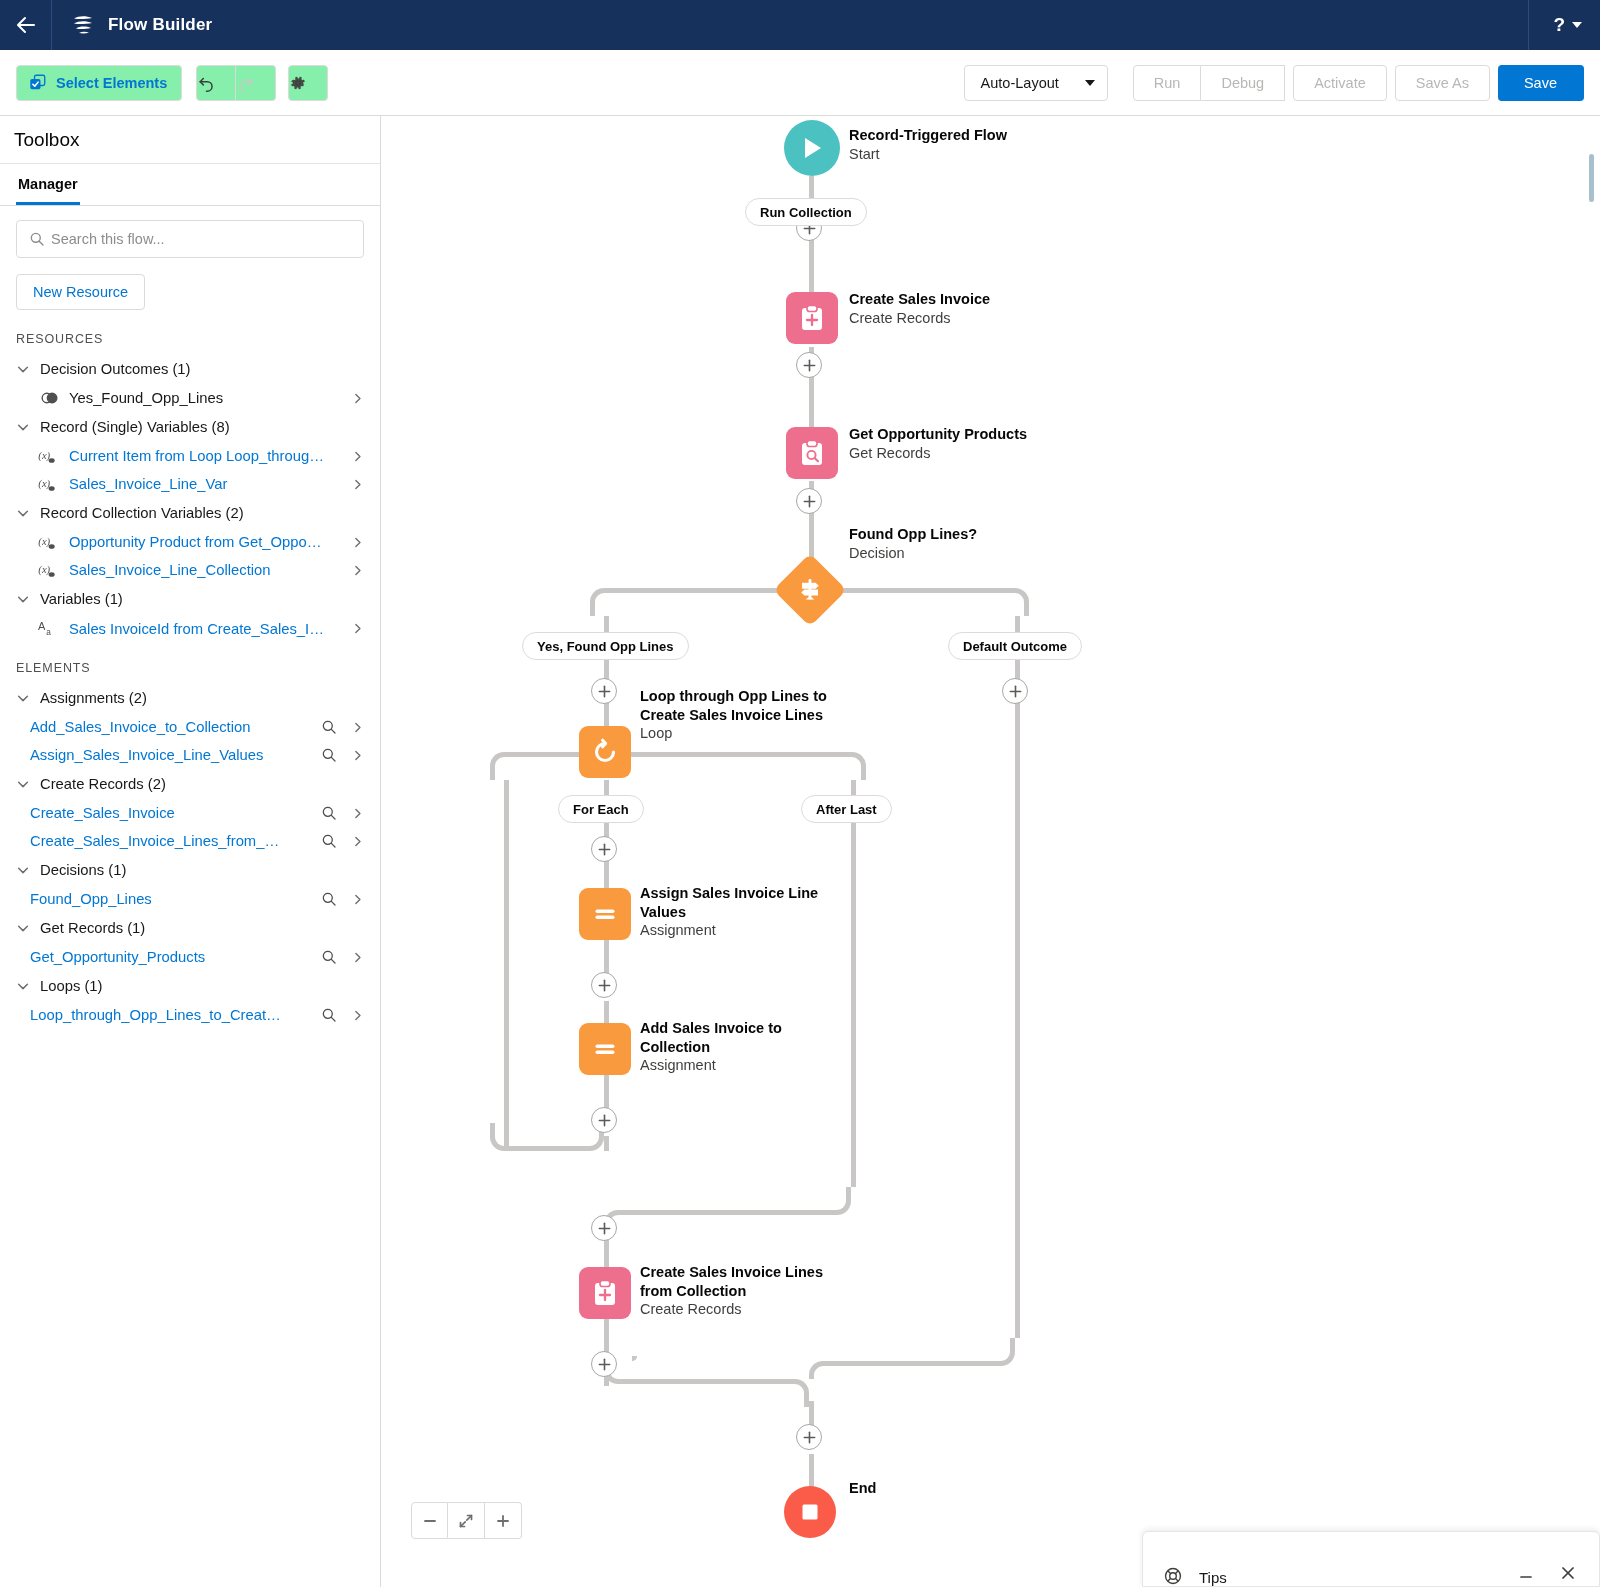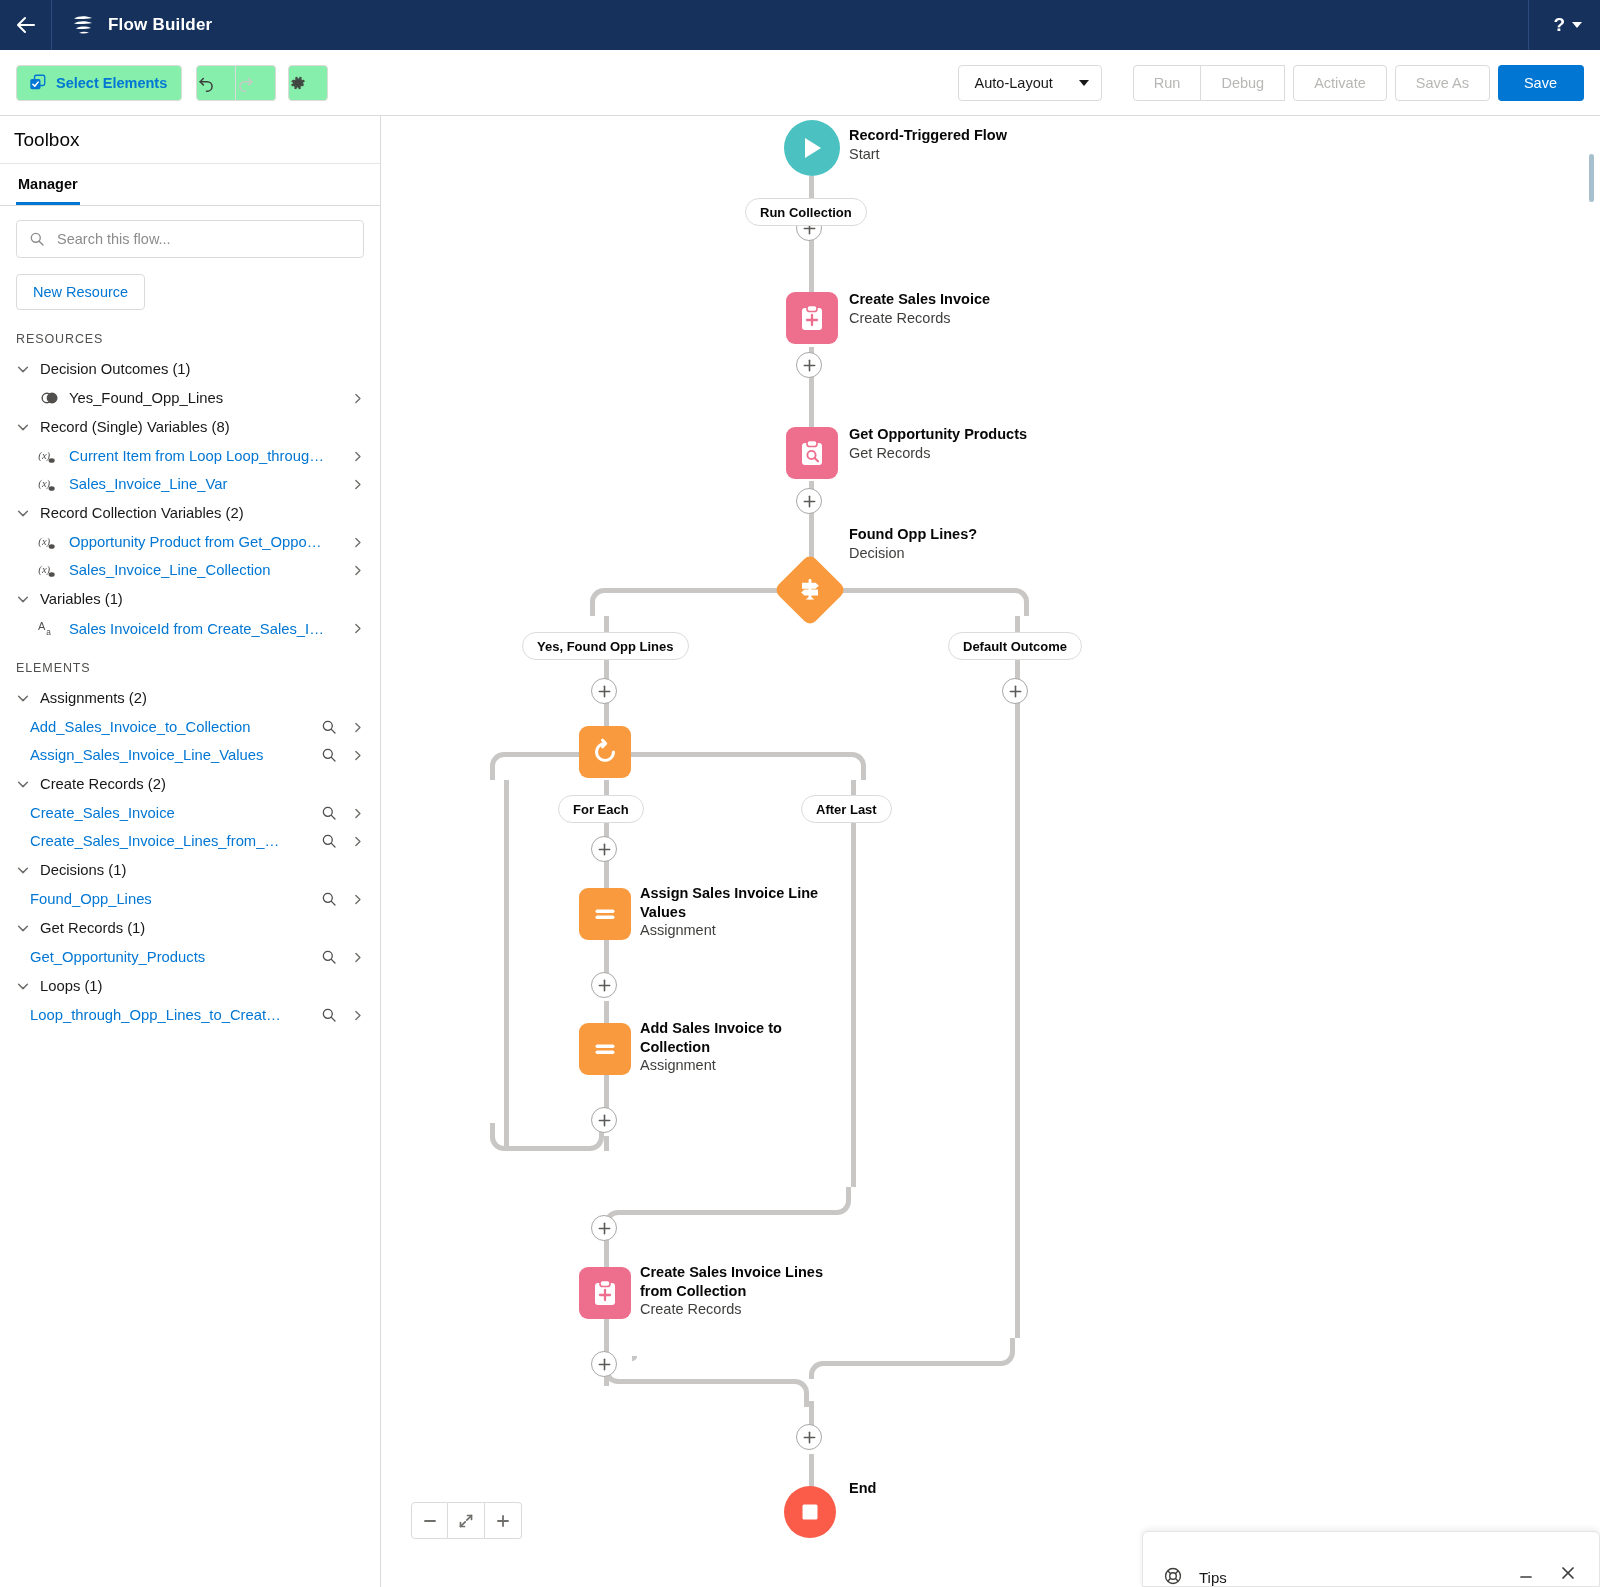--- a/index.html
+++ b/index.html
@@ -40,21 +40,21 @@
     display: flex; align-items: center; justify-content: flex-start; white-space: nowrap;
     font-family: inherit;
   }
   .btn.select-elements { gap: 10px; font-weight: bold; padding: 0 14px 0 12px; }
   .btn.icon-btn { width: 40px; padding: 0; color: #3e3e3c; }
   .btn-group { display: flex; margin-left: 14px; }
   .btn-group .btn { border-radius: 0; border-left-width: 0; }
   .btn-group .btn:first-child { border-radius: 4px 0 0 4px; border-left-width: 1px; }
   .btn-group .btn:last-child { border-radius: 0 4px 4px 0; }
   .sep-btn { margin-left: 12px; }
-  .right-tools { position: absolute; right: 16px; display: flex; align-items: center; gap: 13px; }
+  .right-tools { position: absolute; right: 16px; display: flex; align-items: center; gap: 7px; }
   .layout-select {
     height: 36px; border: 1px solid #dddbda; border-radius: 4px; background: #fff;
     display: flex; align-items: center; gap: 26px; padding: 0 12px 0 16px;
     font-size: 14.5px; color: #181818; cursor: pointer; margin-right: 18px;
   }
   .action-group { display: flex; }
   .action-group .abtn {
     height: 36px; border: 1px solid #dddbda; background: #fff; border-left-width: 0;
     font-size: 14.5px; color: #b7b7b5; padding: 0 20px; cursor: default;
     display:flex; align-items:center; font-family: inherit;
@@ -71,21 +71,21 @@
 
   
   .sidebar { width: 381px; border-right: 1px solid #dddbda; background: #fff; display: flex; flex-direction: column; }
   .sidebar-head { height: 48px; display: flex; align-items: center; padding: 0 14px; border-bottom: 1px solid #e5e5e5; }
   .sidebar-head h2 { font-size: 19px; font-weight: normal; color: #080707; }
   .tabs { border-bottom: 1px solid #dddbda; display: flex; padding: 0 16px; }
   .tab { font-size: 14.5px; font-weight: bold; color: #080707; padding: 12px 2px 10px; border-bottom: 3px solid #0176d3; cursor: pointer; }
   .sb-inner { padding: 14px 16px 0; overflow: hidden; flex: 1; }
   .search-box {
     height: 38px; border: 1px solid #dddbda; border-radius: 4px; display: flex; align-items: center;
-    gap: 12px; padding: 0 12px; margin-bottom: 16px;
+    gap: 6px; padding: 0 12px; margin-bottom: 16px;
   }
   .search-box input {
     border: 0; outline: 0; font-size: 14.5px; color: #514f4d; flex: 1; font-family: inherit; background: transparent;
   }
   .search-box input::placeholder { color: #8c8c8c; }
   .new-resource {
     height: 36px; border: 1px solid #dddbda; border-radius: 4px; background: #fff;
     color: #0176d3; font-size: 14.5px; padding: 0 16px; cursor: pointer; margin-bottom: 18px;
     display: inline-flex; align-items: center; font-family: inherit;
   }
@@ -670,20 +670,24 @@
     </div>
 
     <div class="nodebox" style="left:198px; top:610px;">
       <div class="sq" style="background:#F99A3E;">
         <svg width="30" height="30" viewBox="0 0 30 30">
           <path d="M15 6.5 A8.5 8.5 0 1 0 23.5 15" fill="none" stroke="#fff" stroke-width="3.1" stroke-linecap="round"></path>
           <polyline points="12.6,3.2 15.6,6.5 12.6,9.8" fill="none" stroke="#fff" stroke-width="3.1" stroke-linecap="round" stroke-linejoin="round"></polyline>
         </svg>
       </div>
     </div>
+    <div class="node-label" style="left:259px; top:571px; width:210px;">
+      <div class="nl-title">Loop through Opp Lines to Create Sales Invoice Lines</div>
+      <div class="nl-sub">Loop</div>
+    </div>
 
     <div class="nodebox" style="left:198px; top:772px;">
       <div class="sq" style="background:#F99A3E;">
         <svg width="28" height="28" viewBox="0 0 28 28">
           <rect x="4.5" y="9.5" width="19" height="3.4" rx="1.7" fill="#fff"></rect>
           <rect x="4.5" y="15.5" width="19" height="3.4" rx="1.7" fill="#fff"></rect>
         </svg>
       </div>
     </div>
     <div class="node-label" style="left:259px; top:768px; width:205px;">

